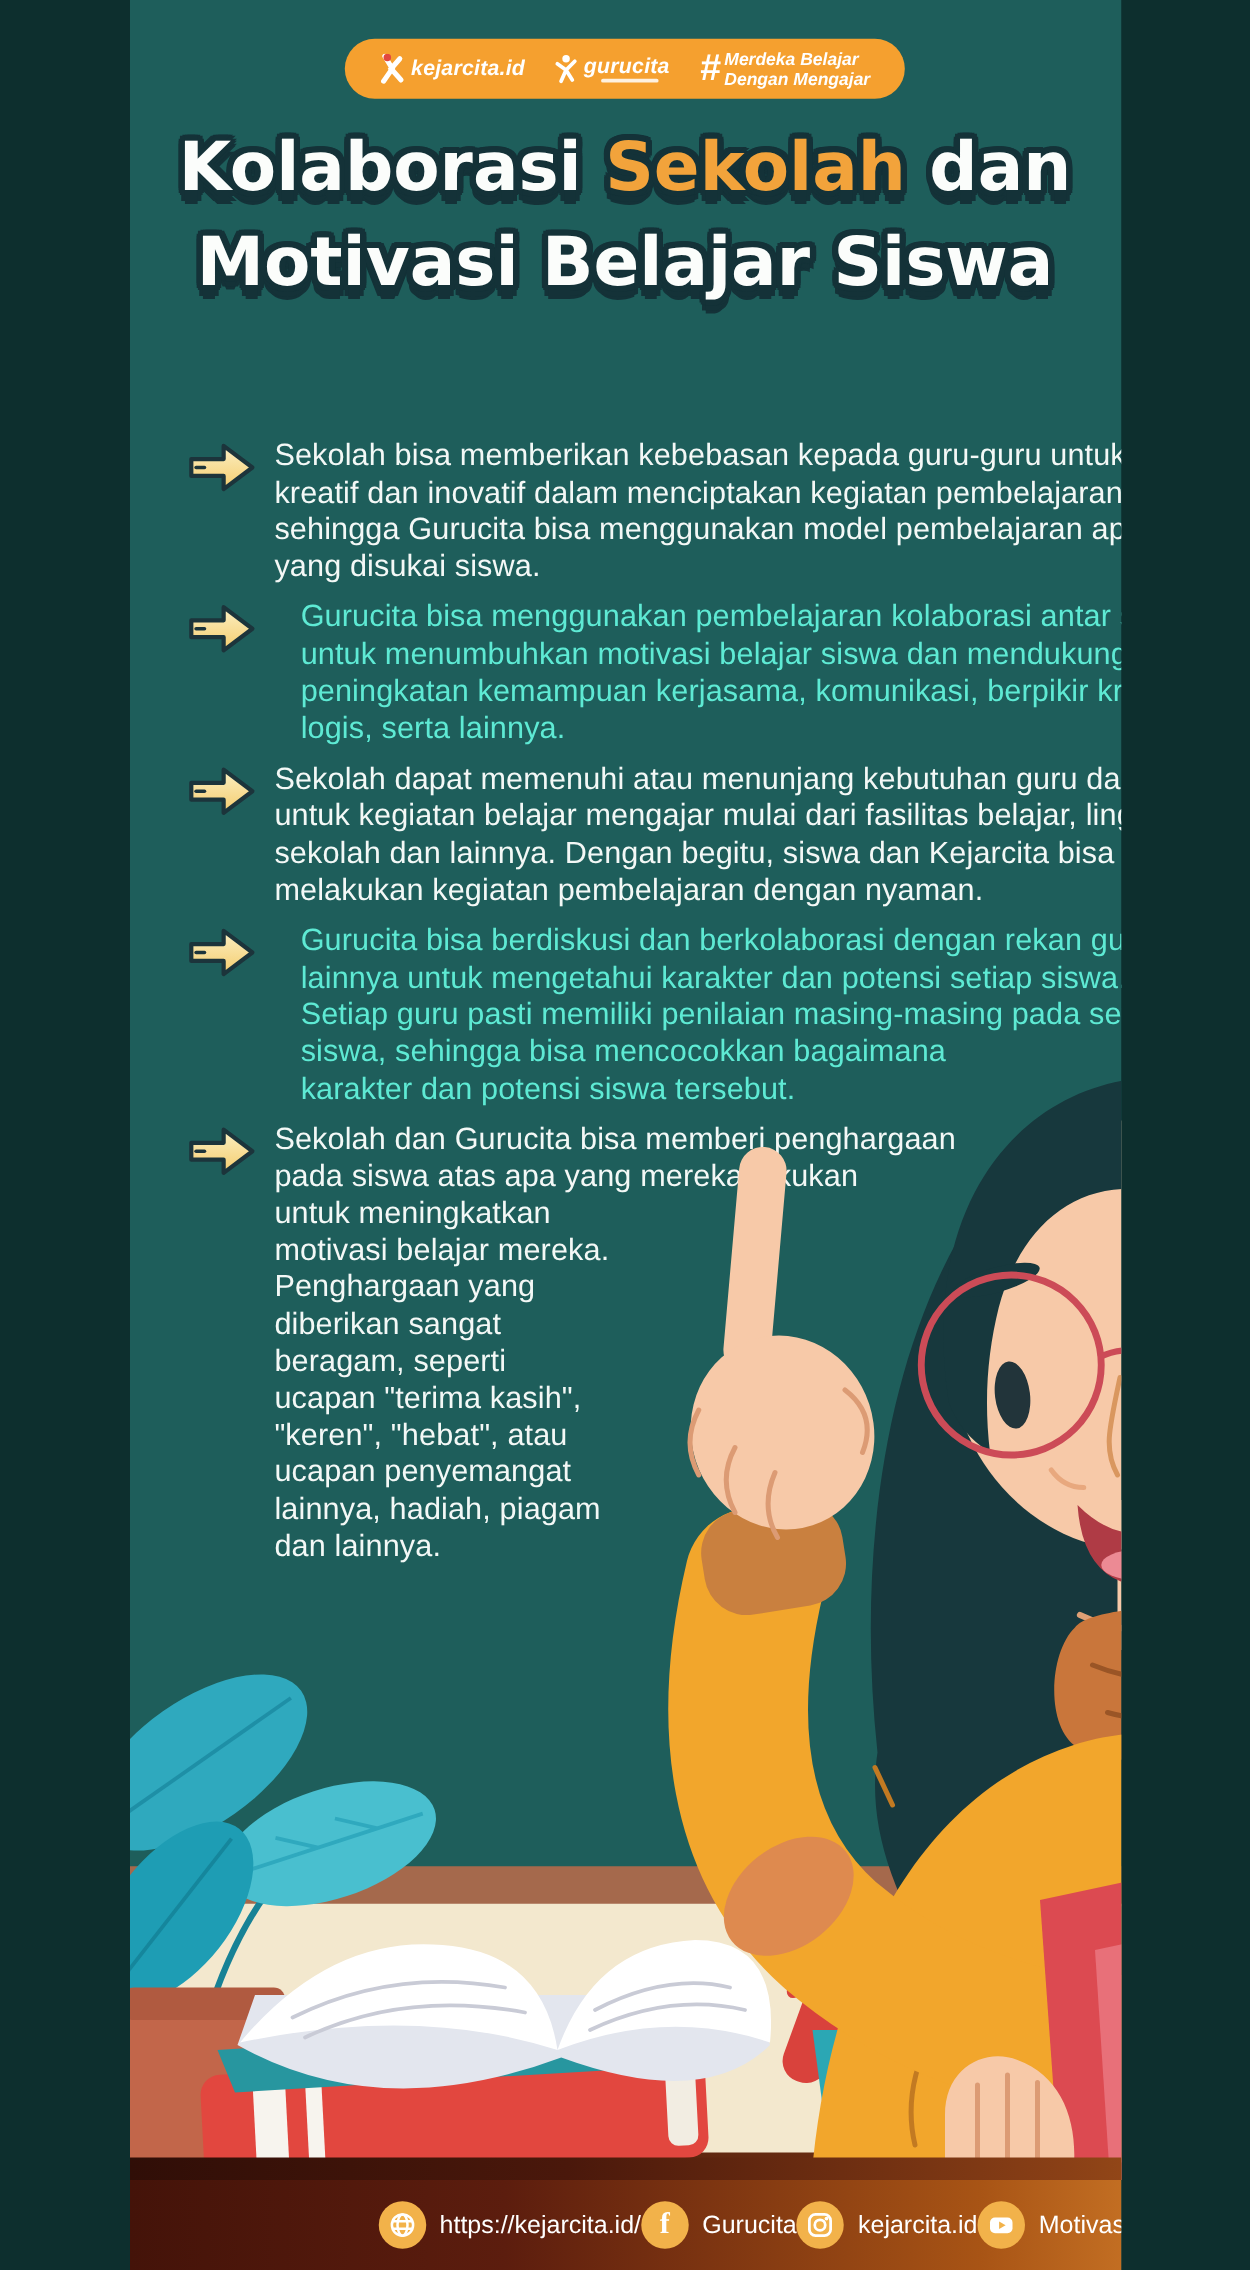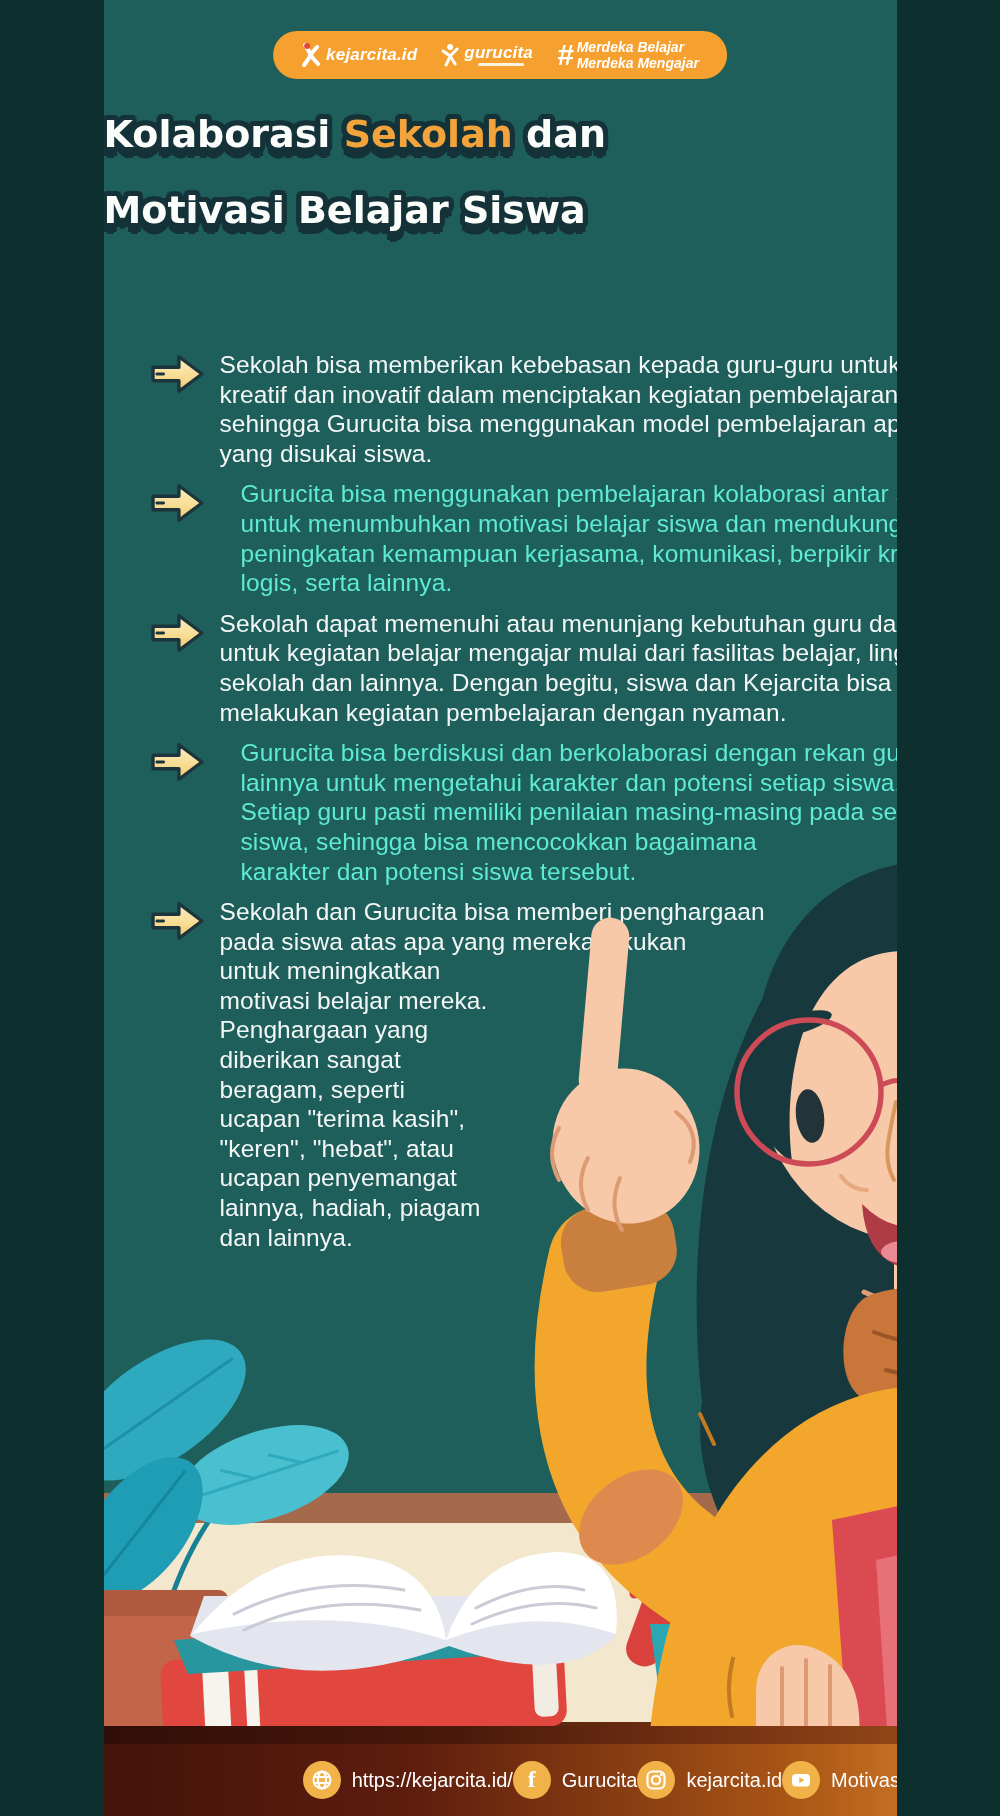--- a/index.html
+++ b/index.html
@@ -17,23 +17,23 @@
   }
   .brand{display:flex;align-items:center;gap:5px;font-weight:bold;}
   .brand .brand-text{font-size:17px;font-style:italic;letter-spacing:.2px;}
   .gurucita-wrap{display:flex;flex-direction:column;align-items:flex-start;line-height:1;}
   .gurucita-wrap .bar{width:46px;height:3px;background:rgba(255,255,255,.85);border-radius:2px;margin:2px 0 0 14px;}
   .hashtag{display:flex;align-items:center;gap:3px;font-weight:bold;font-style:italic;}
   .hashtag .hash{font-size:30px;line-height:1;}
   .hashtag .lines{display:flex;flex-direction:column;font-size:14px;line-height:1.15;}
   
   .title{
-    position:absolute;top:96px;left:0;width:100%;
+    position:absolute;top:96px;left:0;width:100%;text-align:center;
     font-family:"DejaVu Sans","Liberation Sans",sans-serif;
-    font-weight:bold;font-size:38px;line-height:76px;color:#FBFDFB;
+    font-weight:bold;font-size:54px;line-height:76px;color:#FBFDFB;
     letter-spacing:0;
   }
   .title .ln{
     text-shadow:
       -5px 0 0 #143238,5px 0 0 #143238,0 -5px 0 #143238,0 5px 0 #143238,
       -4px -4px 0 #143238,4px -4px 0 #143238,-4px 4px 0 #143238,4px 4px 0 #143238,
       -2px -5px 0 #143238,2px -5px 0 #143238,-2px 5px 0 #143238,2px 5px 0 #143238,
       -5px -2px 0 #143238,5px -2px 0 #143238,-5px 2px 0 #143238,5px 2px 0 #143238,
       0 9px 0 #143238,-3px 9px 0 #143238,3px 9px 0 #143238,0 11px 0 #143238;
   }
@@ -102,21 +102,21 @@
       </svg>
       <span class="gurucita-wrap">
         <span class="brand-text">gurucita</span>
         <span class="bar"></span>
       </span>
     </div>
     <div class="hashtag">
       <span class="hash">#</span>
       <span class="lines">
         <span>Merdeka Belajar</span>
-        <span>Merdeka Mengajar</span>
+        <span>Dengan Mengajar</span>
       </span>
     </div>
   </div>
 
   <div class="title">
     <div class="ln"><span>Kolaborasi </span><span class="accent">Sekolah</span><span> dan</span></div>
     <div class="ln"><span>Motivasi Belajar Siswa</span></div>
   </div>
 
   <div class="bullets">

